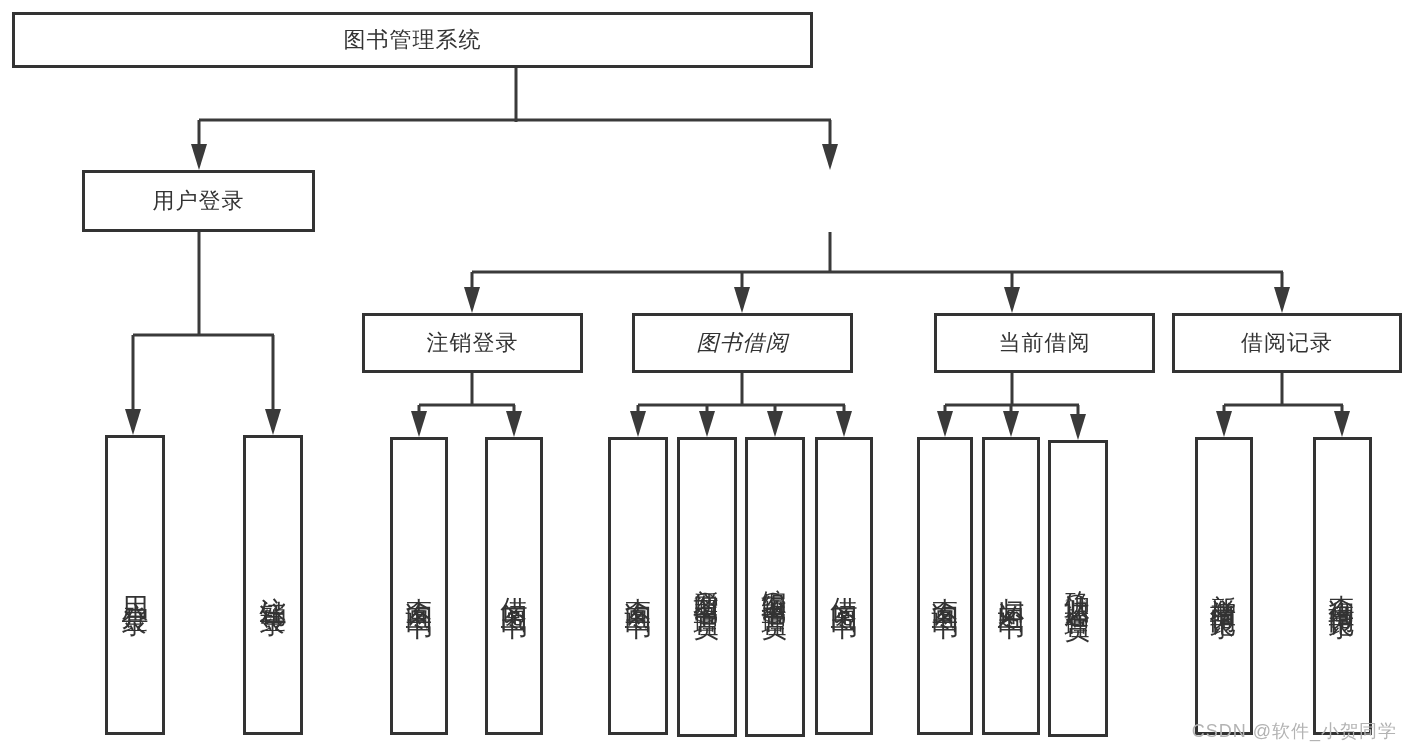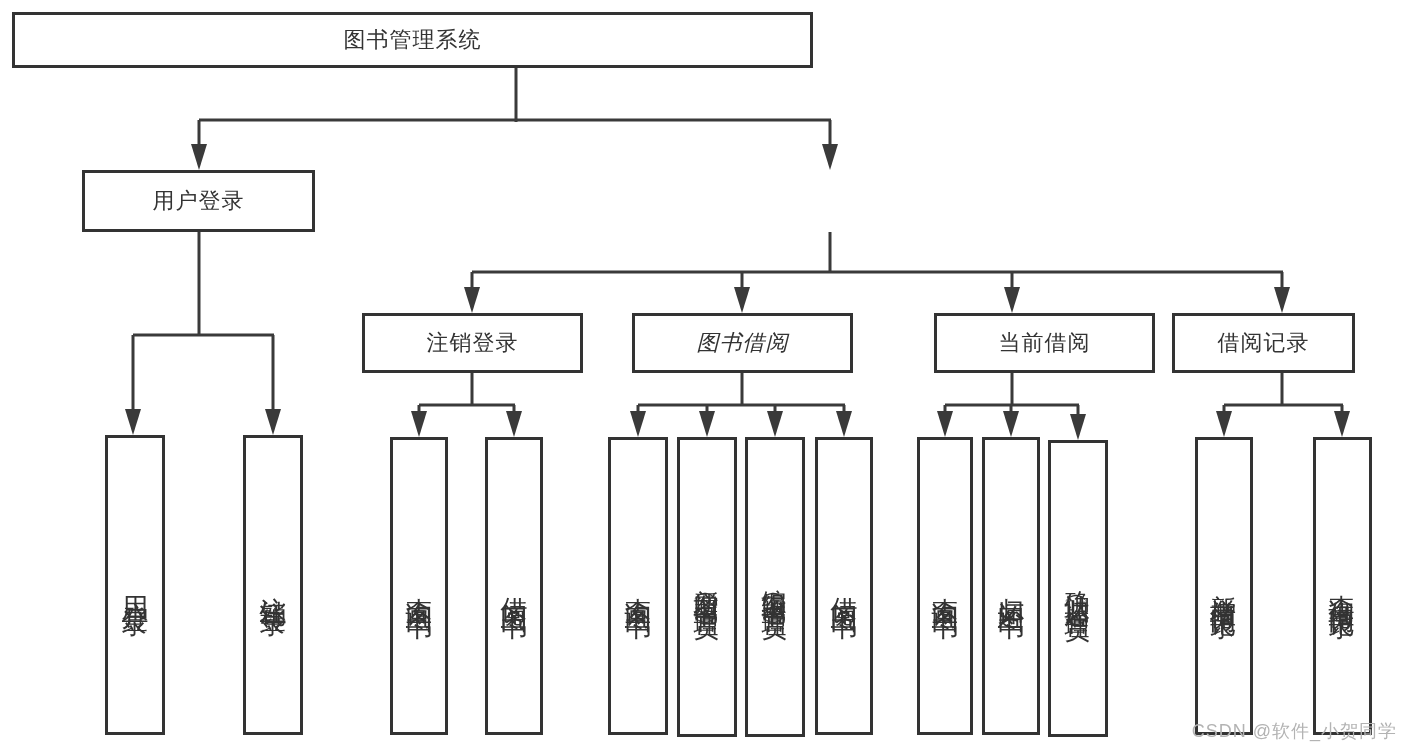--- a/index.html
+++ b/index.html
@@ -110,21 +110,21 @@
 
   <div class="hnode" style="left:362px;top:313px;width:221px;height:60px;">
     <span>注销登录</span>
   </div>
   <div class="hnode" style="left:632px;top:313px;width:221px;height:60px;font-style:italic;">
     <span>图书借阅</span>
   </div>
   <div class="hnode" style="left:902px;top:313px;width:221px;height:60px;margin-left:32px;">
     <span>当前借阅</span>
   </div>
-  <div class="hnode" style="left:1172px;top:313px;width:183px;height:60px;align-items:center;">
+  <div class="hnode" style="left:1172px;top:313px;width:230px;height:60px;align-items:center;">
     <span>借阅记录</span>
   </div>
 
   <div class="vnode" style="left:105px;top:435px;width:60px;height:300px;">
     <span class="vtext">用户登录</span>
   </div>
   <div class="vnode" style="left:243px;top:435px;width:60px;height:300px;">
     <span class="vtext">注销登录</span>
   </div>
 

